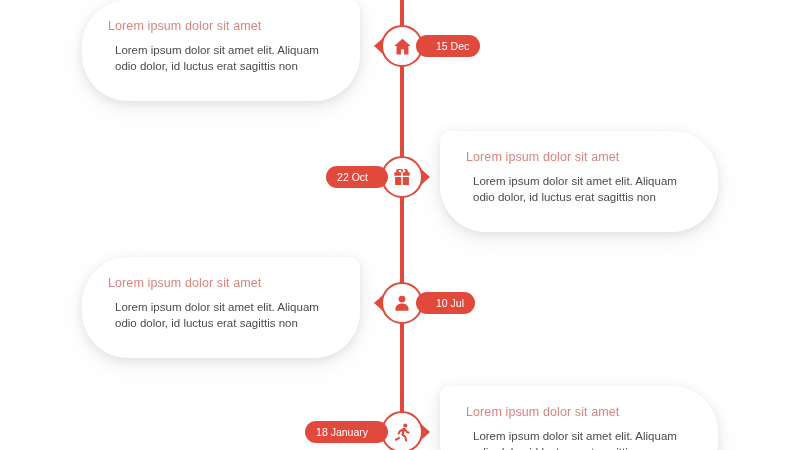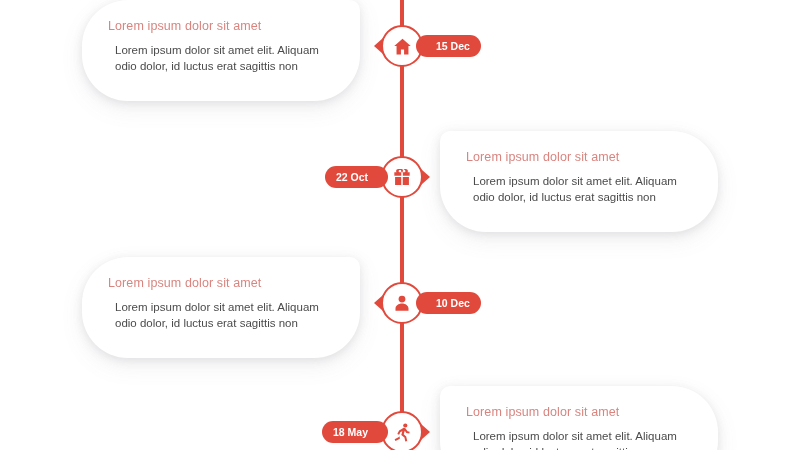--- a/index.html
+++ b/index.html
@@ -140,21 +140,21 @@
     top: -11px;
     height: 22px;
     box-sizing: border-box;
     background: #E1493C;
     color: #ffffff;
     border-radius: 11px;
     font-size: 10.5px;
     line-height: 22px;
     padding: 0 11px;
     white-space: nowrap;
-    font-weight: 700;
+    font-weight: 400;
   }
   .badge.on-right { left: 14px; padding-left: 20px; }
   .badge.on-left  { right: 14px; padding-right: 20px; margin-left: 13px; }
 </style>
 </head>
 <body>
 
 <div id="timeline-root">
   <div class="spine"></div>
   <div id="entries">
@@ -207,38 +207,38 @@
             <div class="arrow a-left"></div>
             <div class="arrow a-right"></div>
             <div class="marker-ring"></div>
             <div class="marker-icon">
               <svg width="20" height="20" viewBox="0 0 24 24" fill="#E1493C">
                 <circle cx="12" cy="7.3" r="4.1"></circle>
                 <path d="M12 12.6c-4.3 0-7.8 2.7-7.8 6.0v2.6h15.6v-2.6c0-3.3-3.5-6.0-7.8-6.0z"></path>
               </svg>
             </div>
           </div>
-          <div class="badge on-right">10 Dec</div>
+          <div class="badge on-right">10 Jul</div>
         </div>
       </div>
       <div class="entry" style="top: 432px;">
         <div class="card right" style="top: -46px;">
           <p class="card-title">Lorem ipsum dolor sit amet</p>
           <p class="card-body">Lorem ipsum dolor sit amet elit. Aliquam odio dolor, id luctus erat sagittis non</p>
         </div>
         <div class="marker">
           <div class="marker-inner">
             <div class="arrow a-left"></div>
             <div class="arrow a-right"></div>
             <div class="marker-ring"></div>
             <div class="marker-icon">
               <svg width="21" height="21" viewBox="0 0 24 24" fill="#E1493C">
                 <circle cx="15.2" cy="4.0" r="2.4"></circle>
                 <path d="M12.0 7.3 8.1 9.6l-2.0 4.0 2.0 1.0 1.6-3.1 2.1-1.0-1.2 4.3 3.6 3.0 1.0 4.4 2.2-.5-1.2-5.2-2.8-2.4 1.2-4.0 1.8 2.6 3.4.5.4-2.2-2.4-.4-2.3-3.3c-.6-.8-1.6-1.0-2.5-.6z"></path>
                 <path d="M7.4 17.3 3.0 19.6l1.0 2.0 5.0-2.6-.4-2.6z"></path>
               </svg>
             </div>
           </div>
-          <div class="badge on-left">18 May</div>
+          <div class="badge on-left">18 January</div>
         </div>
       </div>
     </div>
 </div>
 
 </body></html>

